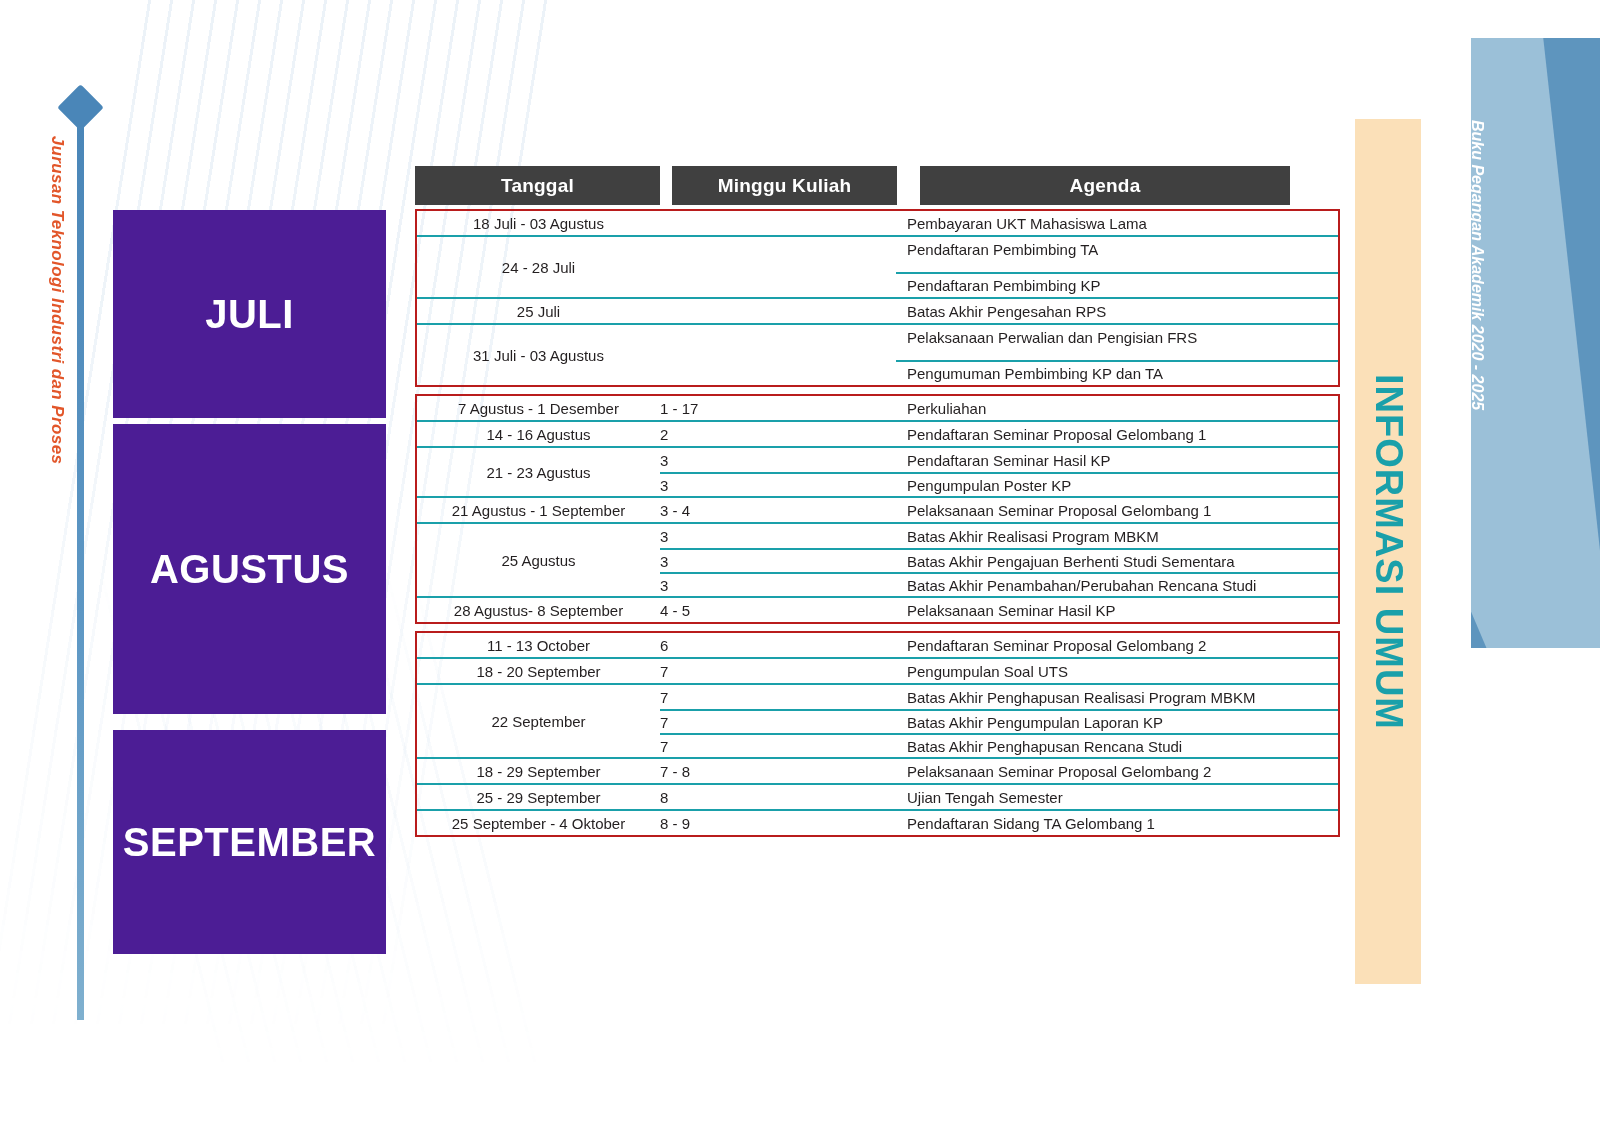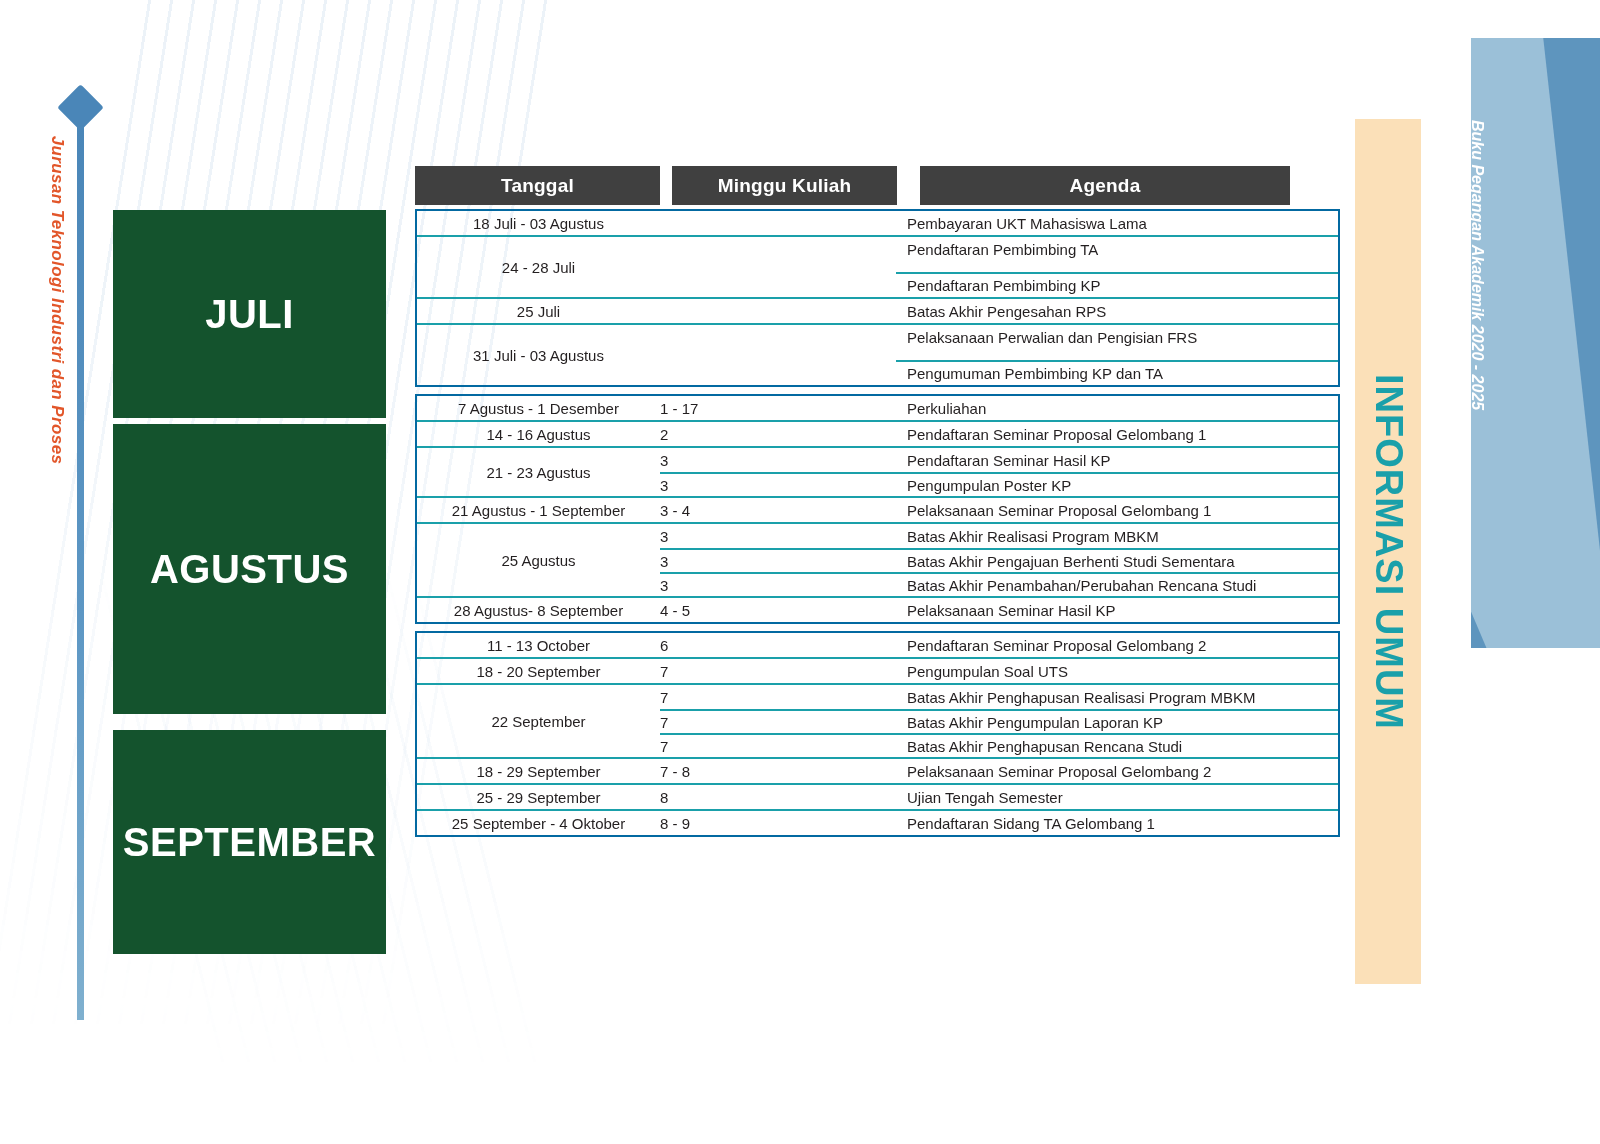--- a/index.html
+++ b/index.html
@@ -80,21 +80,21 @@
     letter-spacing: .4px;
     white-space: nowrap;
     text-align: center;
   }
 
   
   .month {
     position: absolute;
     left: 113px;
     width: 273px;
-    background: #14532d;
+    background: #4c1d95;
     color: #ffffff;
     display: flex;
     align-items: center;
     justify-content: center;
     font-weight: bold;
     letter-spacing: .5px;
   }
   .month.m0 { top: 210px;  height: 208px; font-size: 40px; }
   .month.m1 { top: 424px;  height: 290px; font-size: 40px; }
   .month.m2 { top: 730px;  height: 224px; font-size: 40px; }
@@ -119,21 +119,21 @@
     display: flex; align-items: center; justify-content: center;
     font-weight: bold; font-size: 19px;
     letter-spacing: .2px;
   }
   .th.c0 { left: 0px;   width: 245px; }
   .th.c1 { left: 257px; width: 225px; }
   .th.c2 { left: 491px; width: 370px; margin-left: 14px; }
 
   
   .tbody { position: absolute; left: 415px; top: 209px; width: 925px; }
-  .section { border: 2px solid #0369a1; margin-bottom: 7px; }
+  .section { border: 2px solid #b91c1c; margin-bottom: 7px; }
   .grp { display: flex; position: relative; }
   .grp + .grp { border-top: 2px solid #1AA0AA; }
   .cell-date {
     width: 243px; flex: 0 0 243px;
     display: flex; align-items: center; justify-content: center;
     text-align: center;
     font-size: 15px; color: #231f20;
   }
   .rows { flex: 1 1 auto; }
   .row { display: flex; height: 24px; align-items: center; }

